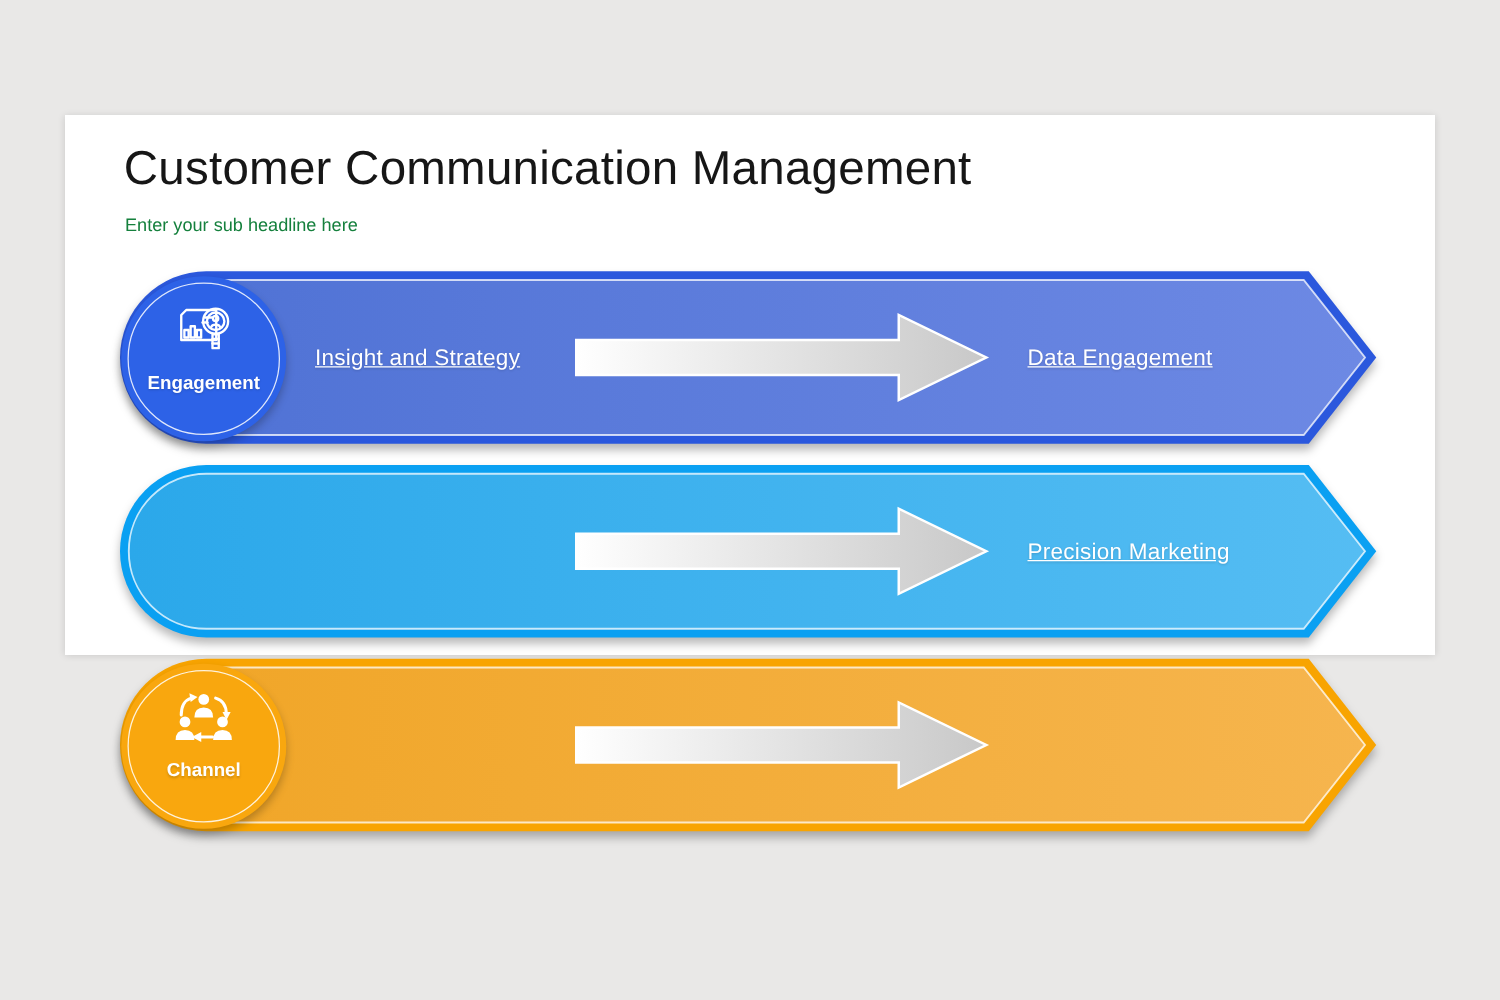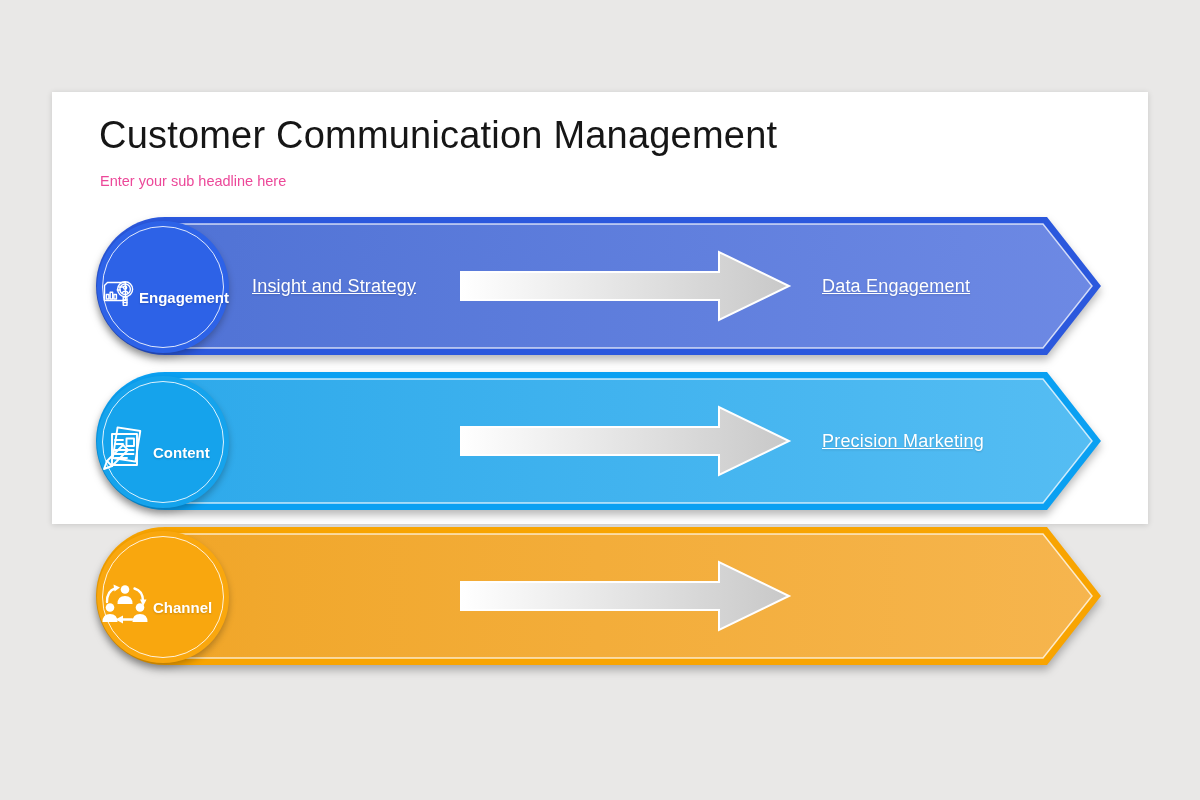--- a/index.html
+++ b/index.html
@@ -22,21 +22,21 @@
     font-weight: 400;
     color: #161616;
     letter-spacing: 0.2px;
     margin: 0;
   }
   .subtitle {
     position: absolute;
     left: 48px; top: 81px;
     font-size: 14.5px;
     font-weight: 400;
-    color: #ec4899;
+    color: #15803d;
     margin: 0;
   }
   .row {
     position: absolute;
     left: 44px;
     width: 1010px; height: 138px;
   }
   .row-1 { top: 125px; }
   .row-2 { top: 280px; }
   .row-3 { top: 435px; }
@@ -48,21 +48,21 @@
   .banner-outer { fill: var(--border); }
   .banner-inner { stroke: rgba(255,255,255,0.75); stroke-width: 1.5; }
   .badge {
     position: absolute;
     left: 1px; top: 4px;
     width: 132px; height: 132px;
     border-radius: 50%;
     background: var(--badge);
     box-shadow: 0 4px 7px rgba(0,0,0,0.25);
     display: flex;
-    flex-direction: row;
+    flex-direction: column;
     align-items: center;
     justify-content: flex-start;
     box-sizing: border-box;
     padding-top: 17px;
   }
   .badge::before {
     content: "";
     position: absolute;
     inset: 5px;
     border: 1.2px solid rgba(255,255,255,0.85);
@@ -153,37 +153,20 @@
           <stop offset="1" stop-color="#55bdf3" style="stop-color:var(--fill-end)"></stop>
         </linearGradient>
         <linearGradient id="arrowGrad1" x1="0" y1="0" x2="1" y2="0">
           <stop offset="0" stop-color="#ffffff"></stop>
           <stop offset="1" stop-color="#c8c8c8"></stop>
         </linearGradient>
       </defs>
       <path class="banner-outer" d="M69 0 A69 69 0 0 0 69 138 L951 138 L1005 69 L951 0 Z"></path>
       <path class="banner-inner" d="M69 7 A62 62 0 0 0 69 131 L947 131 L996 69 L947 7 Z" fill="url(#fillGrad1)"></path>
     </svg>
-    <div class="badge">
-      <svg class="icon" viewBox="0 0 56 56">
-        <g fill="none" stroke="#ffffff" stroke-width="1.9" stroke-linecap="round" stroke-linejoin="round">
-          <rect x="18" y="6" width="23" height="31" transform="rotate(9 29.5 21.5)"></rect>
-          <rect x="15" y="11" width="25" height="31"></rect>
-          <rect x="29.5" y="15.5" width="7.5" height="7.5"></rect>
-          <path d="M18 17 h8"></path>
-            <path d="M18 21 h8"></path>
-          <path d="M18 27 h18.5"></path>
-            <path d="M18 31 h18.5"></path>
-            <path d="M18 35 h12"></path>
-          <path d="M7 46 L10 38 L26 22 L31 27 L15 43 Z"></path>
-          <path d="M10 38 L15 43"></path>
-        </g>
-      </svg>
-      <div class="badge-label">Content</div>
-    </div>
     <svg class="flow-arrow" width="330" height="72" viewBox="0 0 330 72">
       <polygon points="0,22 258,22 258,2 328,36 258,70 258,50 0,50" fill="url(#arrowGrad1)" stroke="#ffffff" stroke-width="2"></polygon>
     </svg>
     <div class="banner-text right-text">Precision Marketing</div>
   </div>
 
   <div class="row row-3" style="--border: #f8a401; --fill-start: #f0a526; --fill-end: #f6b54e; --badge: #f9a70e;">
     <svg class="banner-svg" width="1005" height="138" viewBox="0 0 1005 138">
       <defs>
         <linearGradient id="fillGrad2" x1="0" y1="0" x2="1" y2="0">

